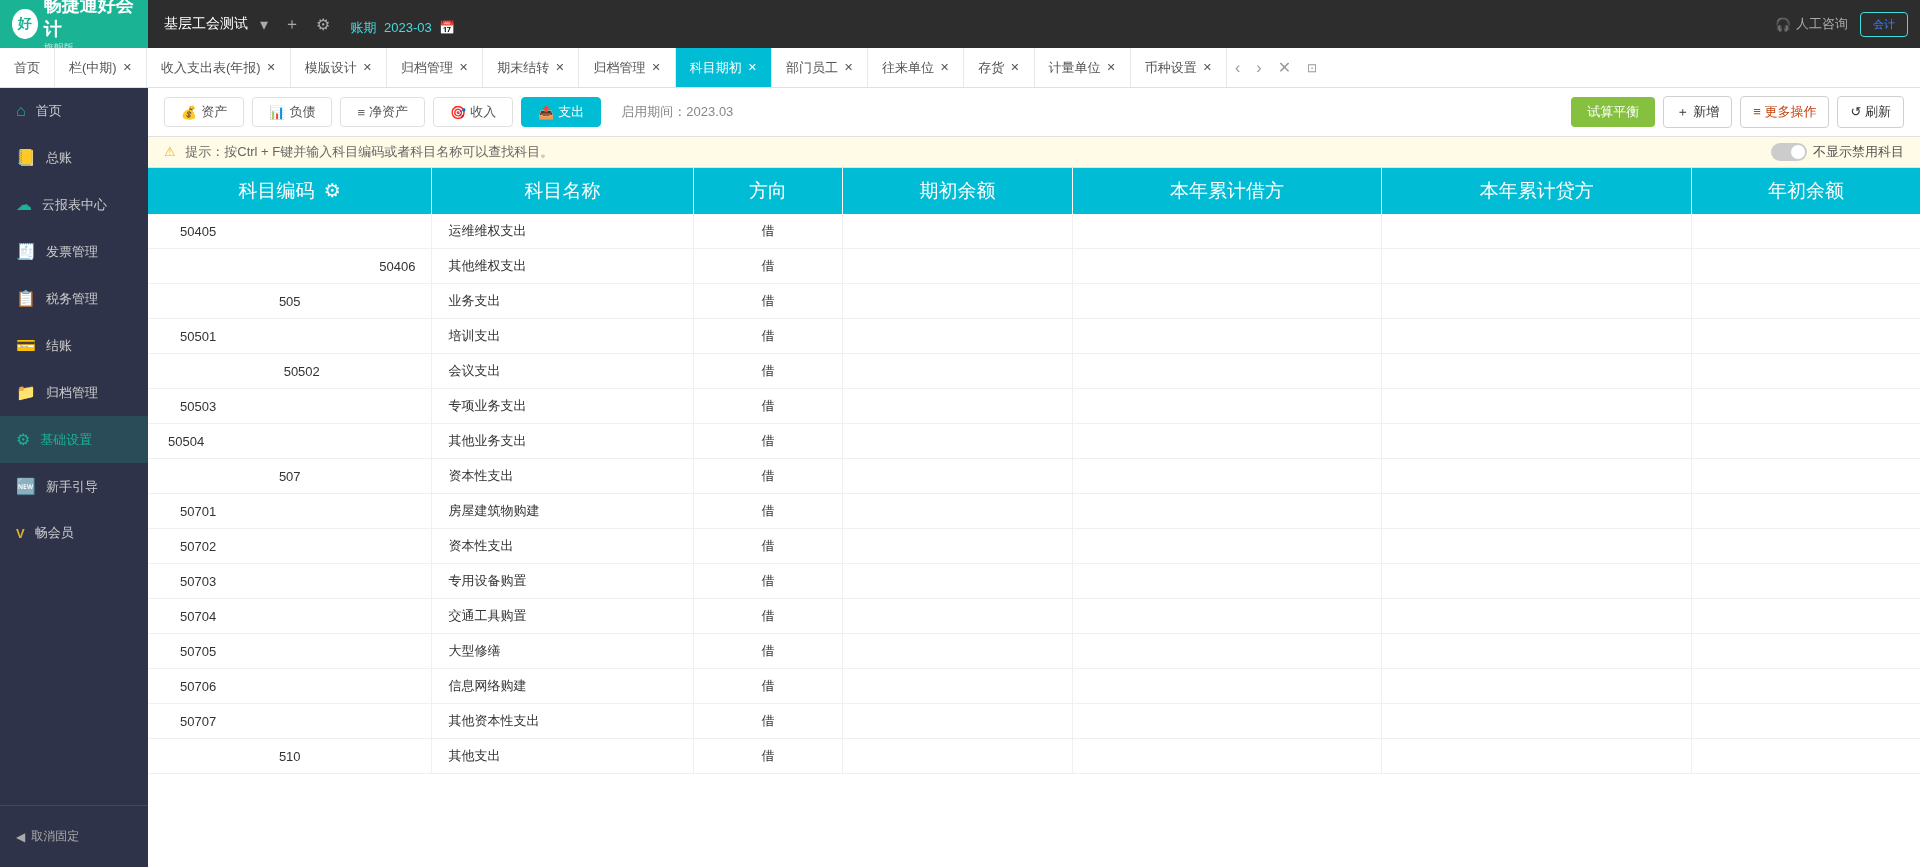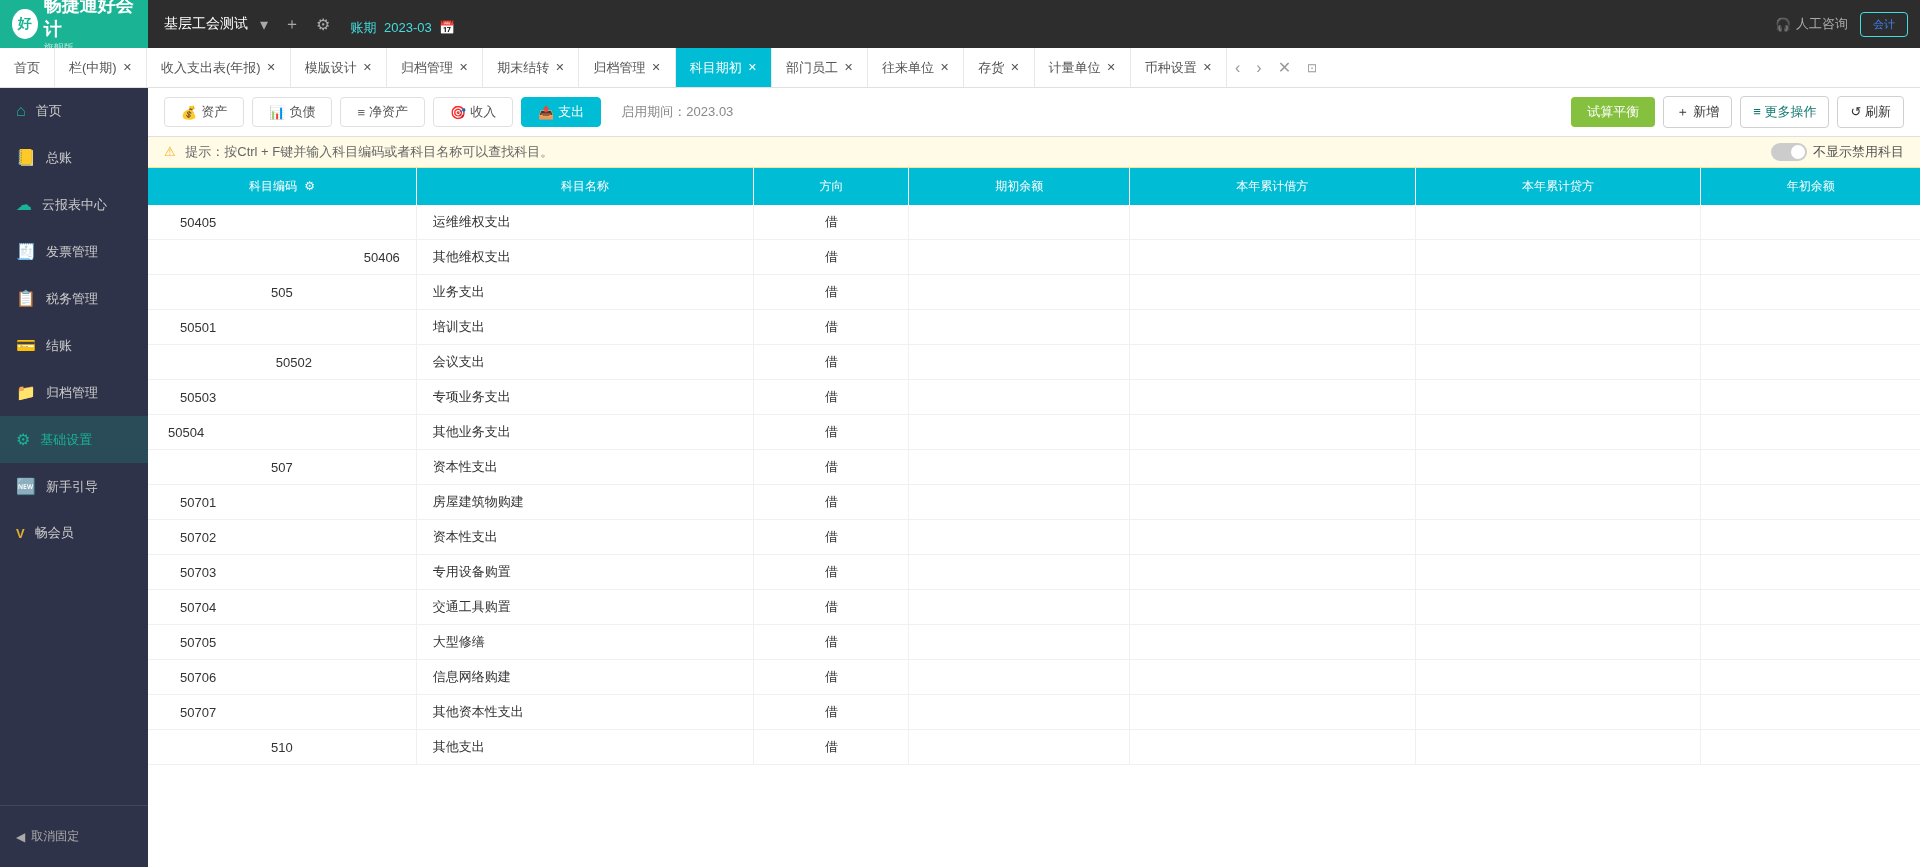--- a/index.html
+++ b/index.html
@@ -115,21 +115,21 @@
     .btn-balance {
       background: #85c13e; color: #fff; border: none;
       padding: 6px 16px; border-radius: 4px; cursor: pointer; font-size: 13px;
     }
     .btn-add {
       background: #fff; color: #333; border: 1px solid #d0d0d0;
       padding: 6px 12px; border-radius: 4px; cursor: pointer; font-size: 13px;
       display: flex; align-items: center; gap: 4px;
     }
     .btn-more {
-      background: #fff; color: #0f766e; border: 1px solid #d0d0d0;
+      background: #fff; color: #c2410c; border: 1px solid #d0d0d0;
       padding: 6px 12px; border-radius: 4px; cursor: pointer; font-size: 13px;
     }
     .btn-refresh {
       background: #fff; color: #333; border: 1px solid #d0d0d0;
       padding: 6px 12px; border-radius: 4px; cursor: pointer; font-size: 13px;
     }
 
     
     .alert-bar {
       display: flex; align-items: center; justify-content: space-between;
@@ -146,21 +146,21 @@
       width: 14px; height: 14px; background: #fff; border-radius: 50%;
       position: absolute; top: 2px; right: 2px;
     }
 
     
     .table-area { flex: 1; overflow-y: auto; overflow-x: hidden; }
     table { width: 100%; border-collapse: collapse; }
     thead tr { background: #00bcd4; color: #fff; position: sticky; top: 0; z-index: 10; }
     thead th {
       padding: 10px 16px; text-align: center; font-weight: normal;
-      font-size: 12px; border-right: 1px solid rgba(255,255,255,0.2);
+      font-size: 19px; border-right: 1px solid rgba(255,255,255,0.2);
       white-space: nowrap;
     }
     thead th:last-child { border-right: none; }
     tbody tr { border-bottom: 1px solid #f0f0f0; }
     tbody td {
       padding: 8px 16px; font-size: 13px; color: #333;
       text-align: center; border-right: 1px solid #f0f0f0;
     }
     tbody td:first-child { text-align: center; }
     tbody td:nth-child(2) { text-align: left; }

